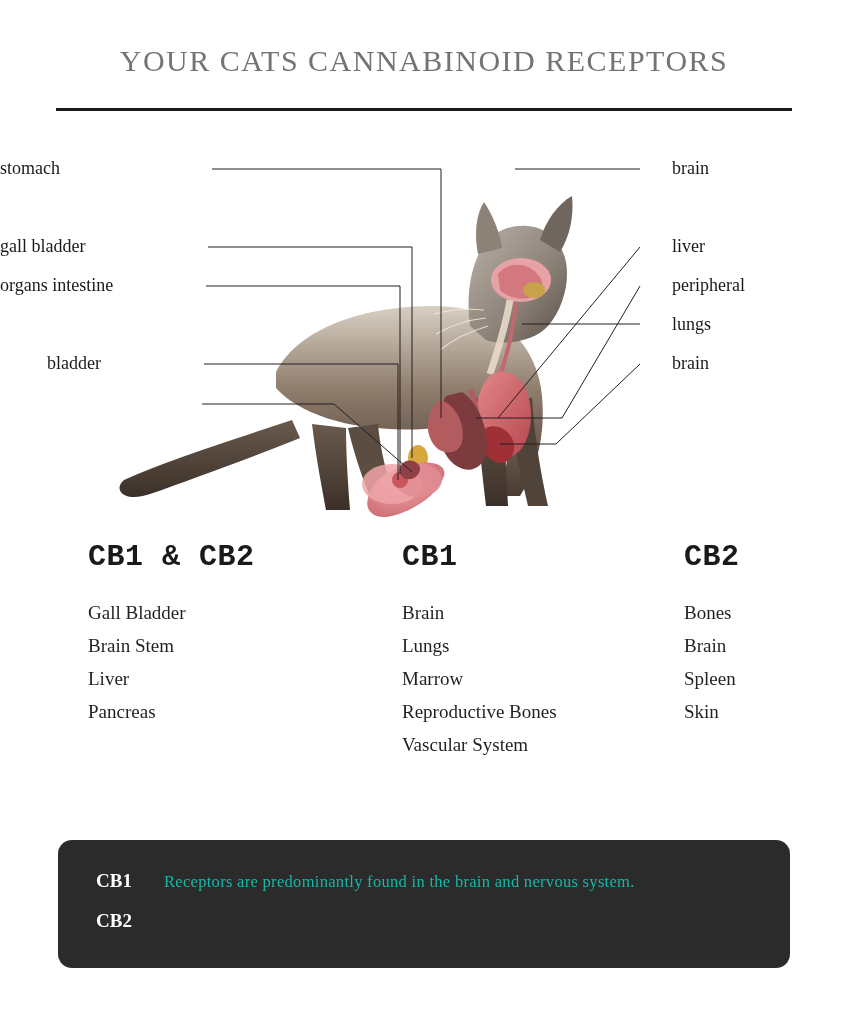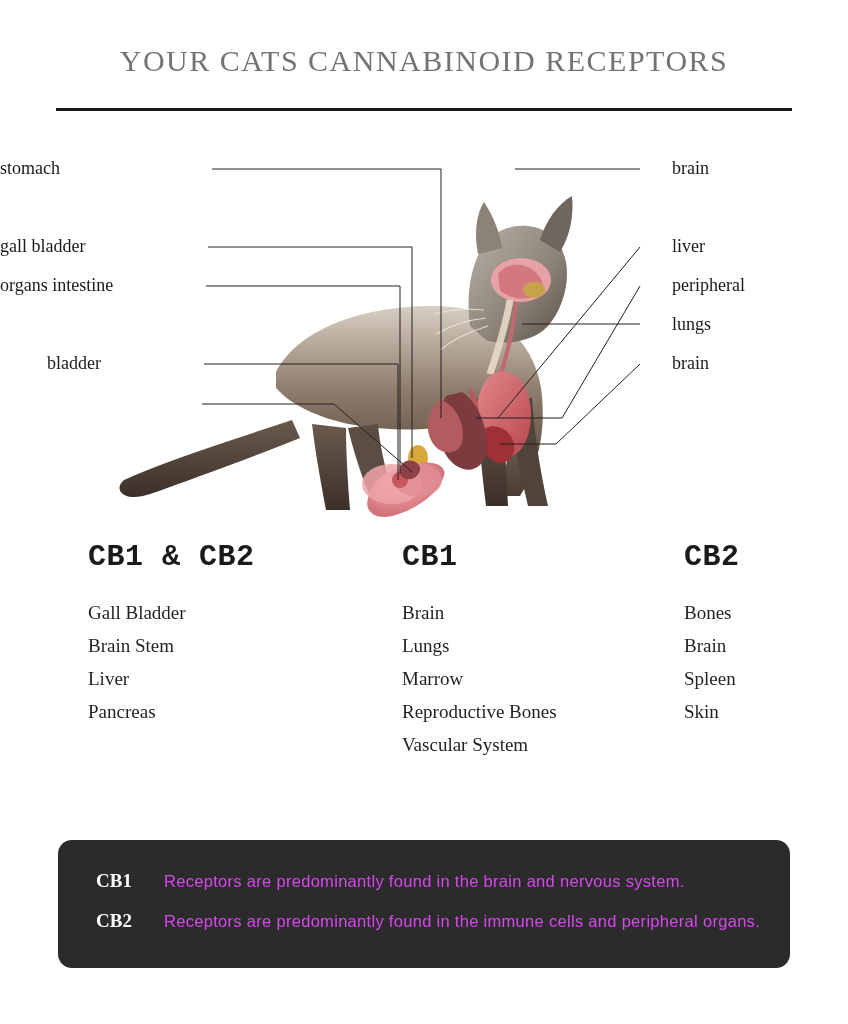--- a/index.html
+++ b/index.html
@@ -119,23 +119,23 @@
   #frow2 { top: 70px; }
   .footer-key {
     font-family: "Liberation Serif", serif;
     font-size: 19px;
     font-weight: bold;
     color: #ffffff;
     width: 68px;
     flex: 0 0 68px;
   }
   .footer-text {
-    font-family: Liberation Sans, sans-serif;
+    font-family: Liberation Serif, serif;
     font-size: 16.5px;
-    color: #d946ef;
+    color: #14b8a6;
     letter-spacing: 0.3px;
   }
 </style>
 </head>
 <body>
 
 <div class="title-wrap">
   <div class="title">YOUR CATS CANNABINOID RECEPTORS</div>
 </div>
 <div class="title-rule"></div>
@@ -284,15 +284,14 @@
   </div>
 </div>
 
 <div class="footer">
   <div class="footer-row" id="frow1">
     <div class="footer-key">CB1</div>
     <div class="footer-text">Receptors  are  predominantly  found  in  the  brain  and  nervous  system.</div>
   </div>
   <div class="footer-row" id="frow2">
     <div class="footer-key">CB2</div>
-    <div class="footer-text">Receptors  are  predominantly  found  in  the  immune  cells  and  peripheral  organs.</div>
   </div>
 </div>
 
 </body></html>

